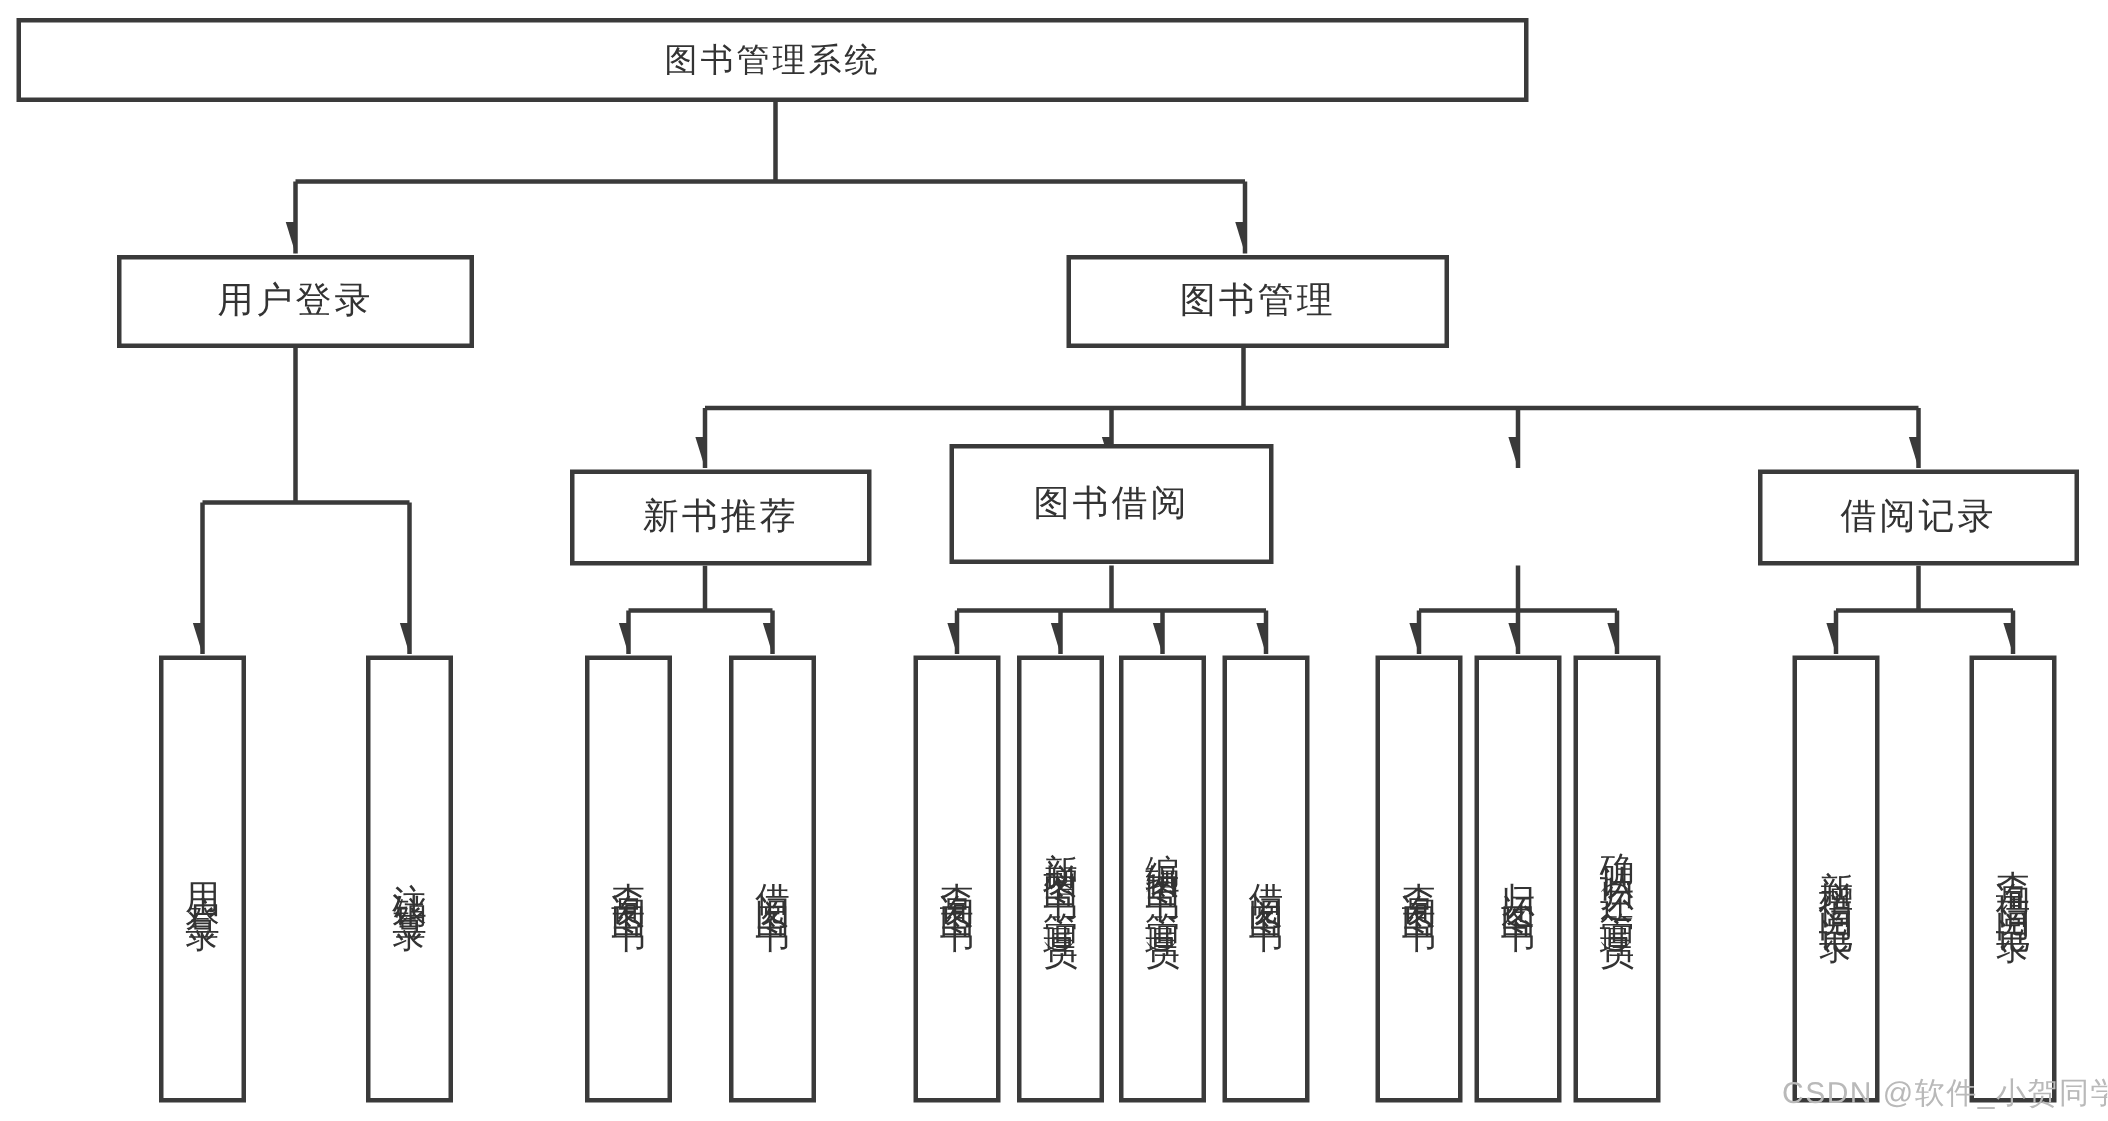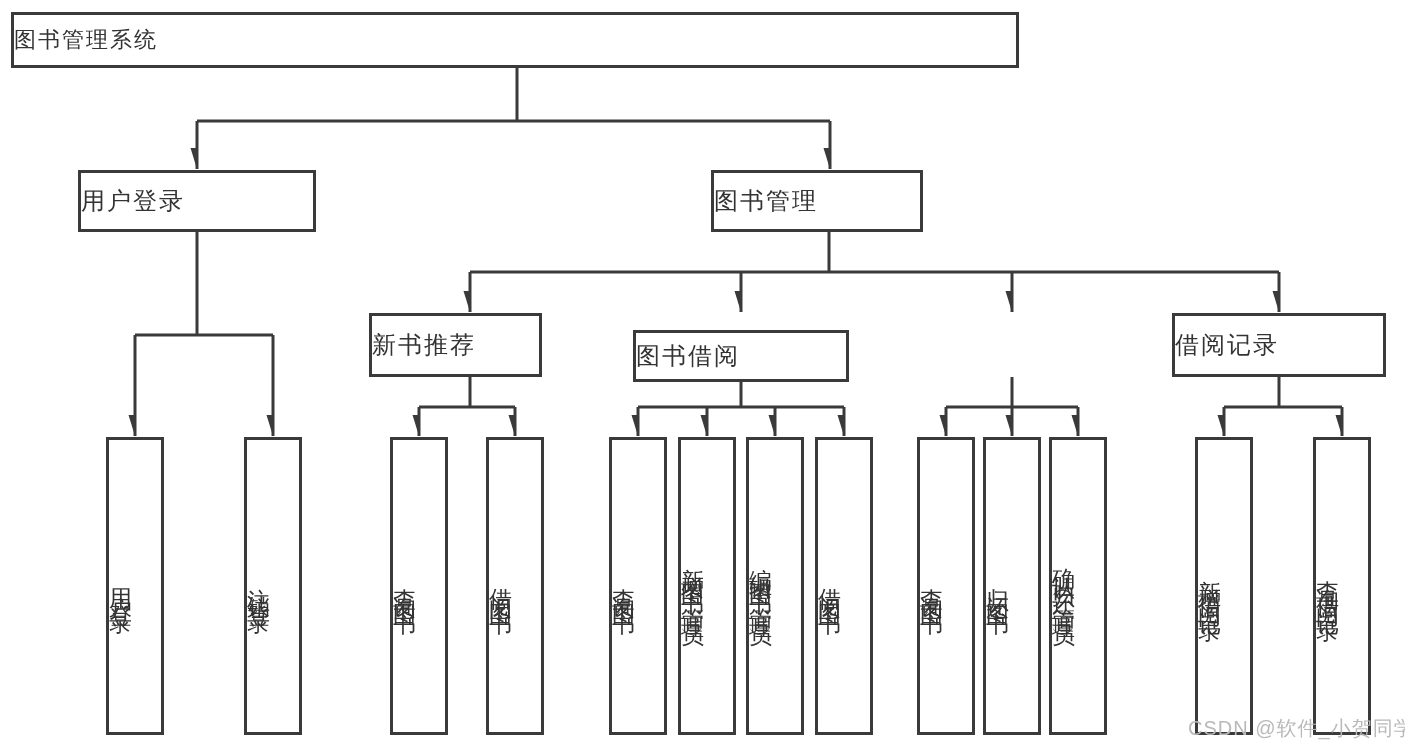--- a/index.html
+++ b/index.html
@@ -30,20 +30,21 @@
     fill: var(--line, #3a3a3a);
     stroke: none;
   }
   .box {
     position: absolute;
     box-sizing: border-box;
     border: 3px solid var(--line, #3a3a3a);
     background: var(--boxbg, #ffffff);
     display: flex;
     align-items: center;
+    justify-content: center;
     color: var(--text, #333333);
   }
   .hbox span {
     font-size: 24px;
     line-height: 1;
     letter-spacing: 2px;
     white-space: nowrap;
   }
   .root span { font-size: 22px; }
   .vbox {
@@ -115,28 +116,28 @@
     <line x1="1342" y1="407" x2="1342" y2="436" marker-end="url(#arrowhead)"></line>
   </svg>
 
   <div class="box hbox root" style="left:11px; top:12px; width:1008px; height:56px;">
     <span>图书管理系统</span>
   </div>
 
   <div class="box hbox" style="left:78px; top:170px; width:238px; height:62px;">
     <span>用户登录</span>
   </div>
-  <div class="box hbox" style="left:711px; top:170px; width:212px; height:62px;">
+  <div class="box hbox" style="left:711px; top:170px; width:255px; height:62px;">
     <span>图书管理</span>
   </div>
 
-  <div class="box hbox" style="left:369px; top:313px; width:173px; height:64px;">
+  <div class="box hbox" style="left:380px; top:313px; width:201px; height:64px;">
     <span>新书推荐</span>
   </div>
-  <div class="box hbox" style="left:633px; top:330px; width:216px; height:52px;">
+  <div class="box hbox" style="left:633px; top:296px; width:216px; height:80px;">
     <span>图书借阅</span>
   </div>
   <div class="box hbox" style="left:1172px; top:313px; width:214px; height:64px;">
     <span>借阅记录</span>
   </div>
 
   <div class="box vbox" style="left:106px;">
     <span>用户登录</span>
   </div>
   <div class="box vbox" style="left:244px;">

